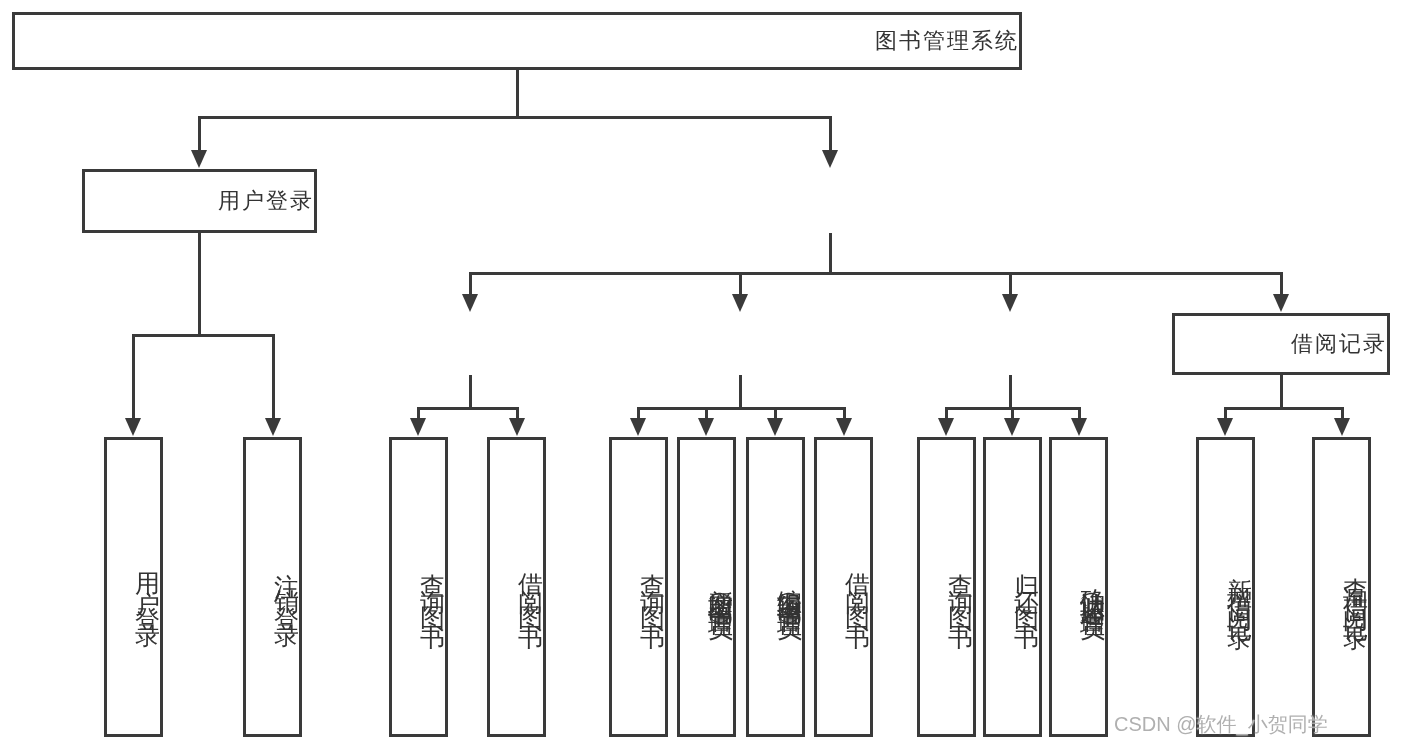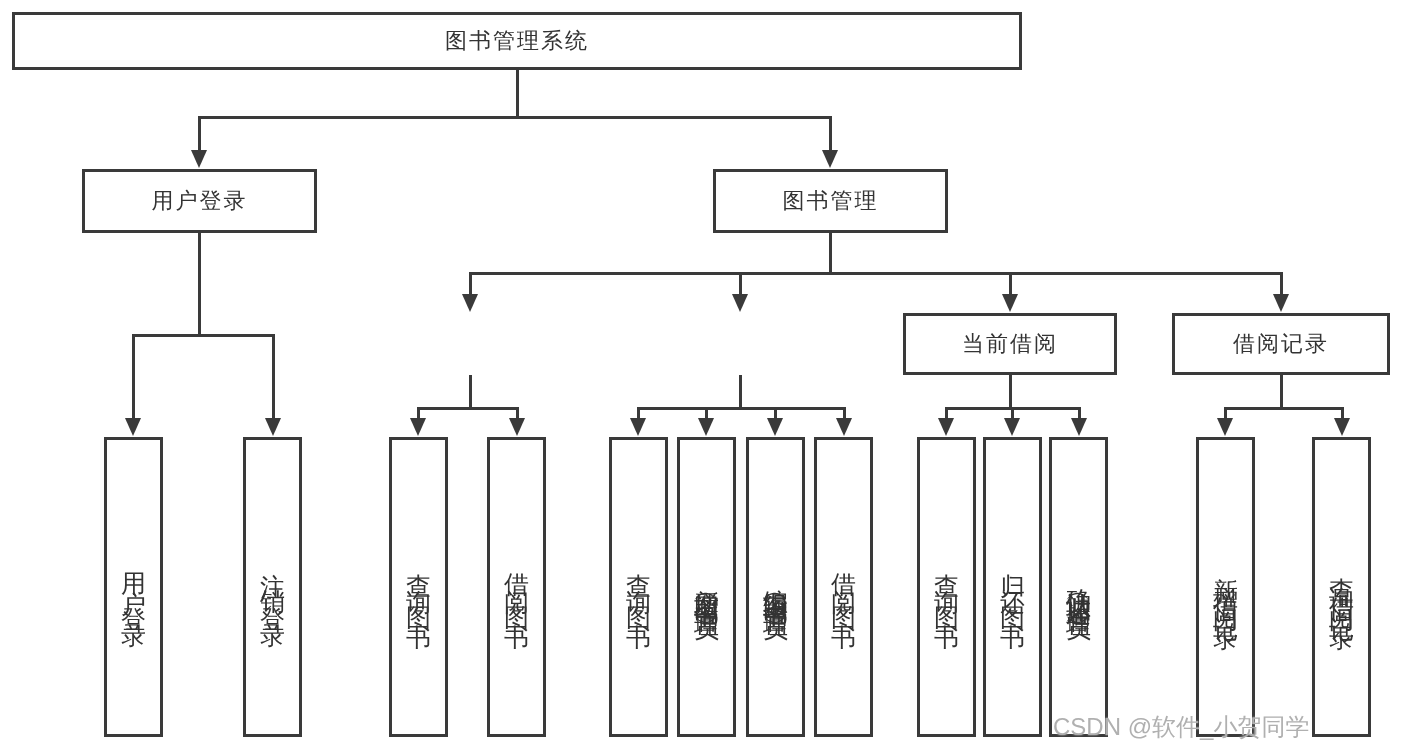--- a/index.html
+++ b/index.html
@@ -17,21 +17,21 @@
     background: var(--bg);
     overflow: hidden;
     font-family: "Liberation Sans", "DejaVu Sans", sans-serif;
   }
   .node {
     position: absolute;
     border: 3px solid var(--line);
     background: var(--bg);
     display: flex;
     align-items: center;
-    justify-content: center;
+    justify-content: flex-end;
     color: var(--text);
   }
   .hlabel {
     font-size: 22px;
     letter-spacing: 2px;
     white-space: nowrap;
   }
   .vlabel {
     writing-mode: vertical-rl;
     text-orientation: mixed;
@@ -46,48 +46,42 @@
   .arrow-head {
     position: absolute;
     width: 0;
     height: 0;
     border-left: 8px solid transparent;
     border-right: 8px solid transparent;
     border-top: 18px solid var(--line);
   }
   .watermark {
     position: absolute;
-    left: 1053px;
+    left: 1114px;
     top: 711px;
-    font-size: 24px;
+    font-size: 20px;
     color: var(--wm);
     text-shadow: 0 0 2px rgba(255,255,255,0.9);
     white-space: nowrap;
     z-index: 5;
   }
 </style>
 </head>
 <body>
 
 <div id="stage">
 
   <div class="node" style="left:12px;top:12px;width:1010px;height:58px">
     <span class="hlabel">图书管理系统</span>
   </div>
 
   <div class="node" style="left:82px;top:169px;width:235px;height:64px">
     <span class="hlabel">用户登录</span>
   </div>
-  <div class="node" style="left:713px;top:169px;width:235px;height:64px">
-    <span class="hlabel">图书管理</span>
-  </div>
 
-  <div class="node" style="left:903px;top:313px;width:214px;height:62px">
-    <span class="hlabel">当前借阅</span>
-  </div>
   <div class="node" style="left:1172px;top:313px;width:218px;height:62px">
     <span class="hlabel">借阅记录</span>
   </div>
 
   <div class="node" style="left:104px;top:437px;width:59px;height:300px">
     <span class="vlabel" style="letter-spacing: 17px;">用户登录</span>
   </div>
   <div class="node" style="left:243px;top:437px;width:59px;height:300px">
     <span class="vlabel" style="letter-spacing: 17px;">注销登录</span>
   </div>

